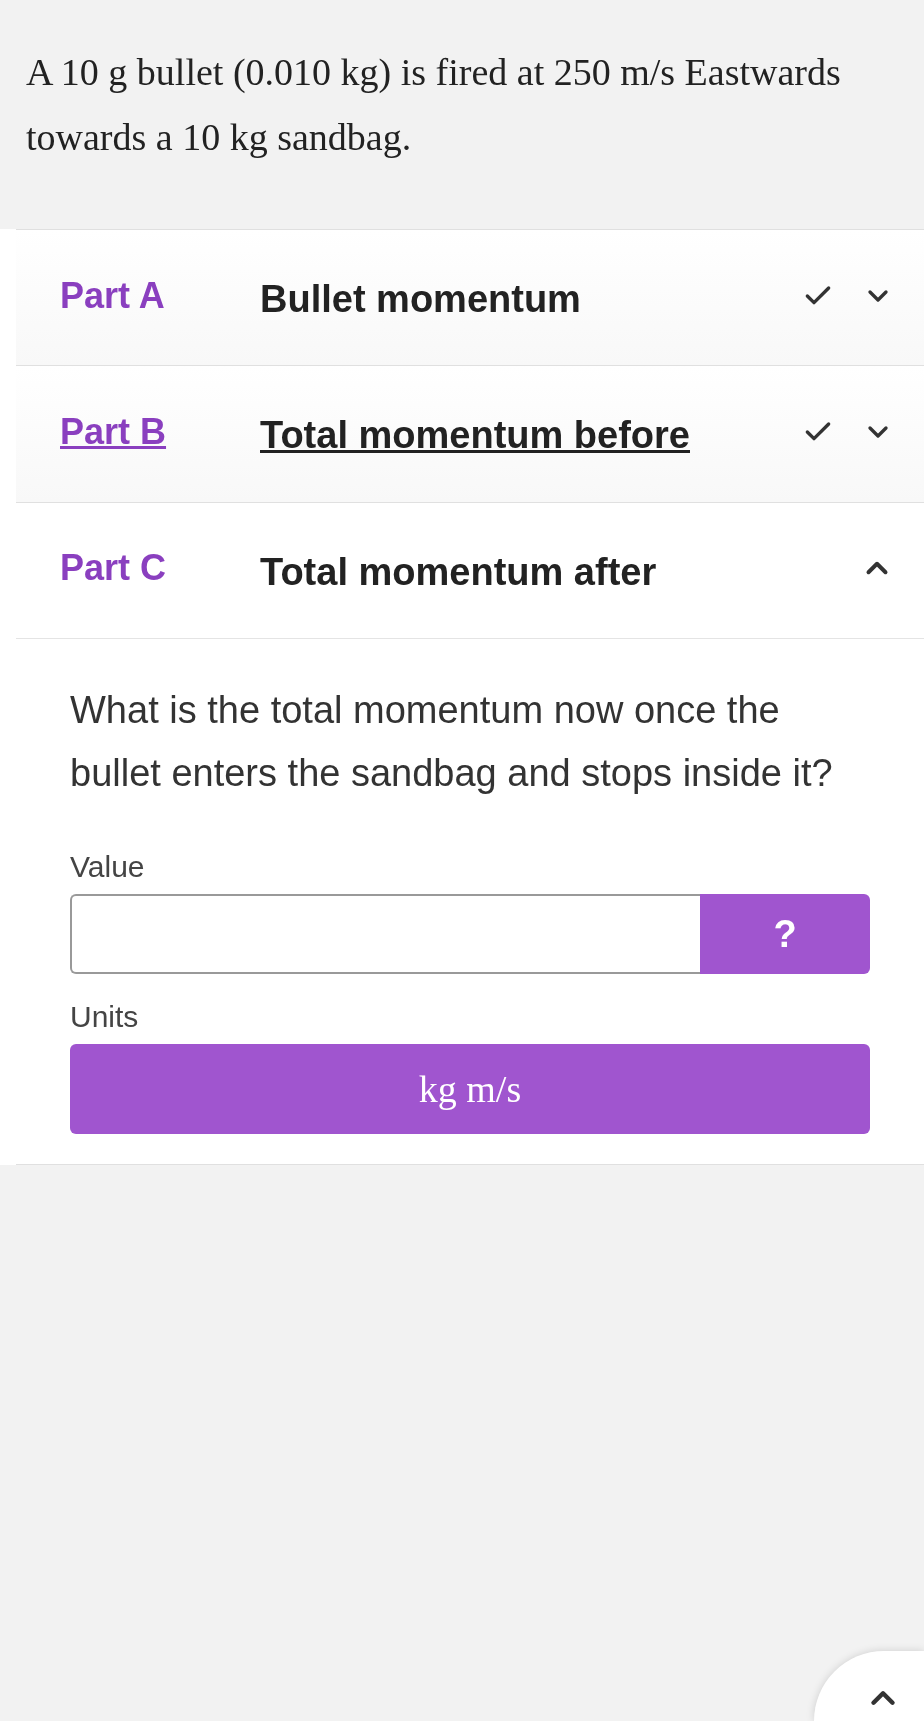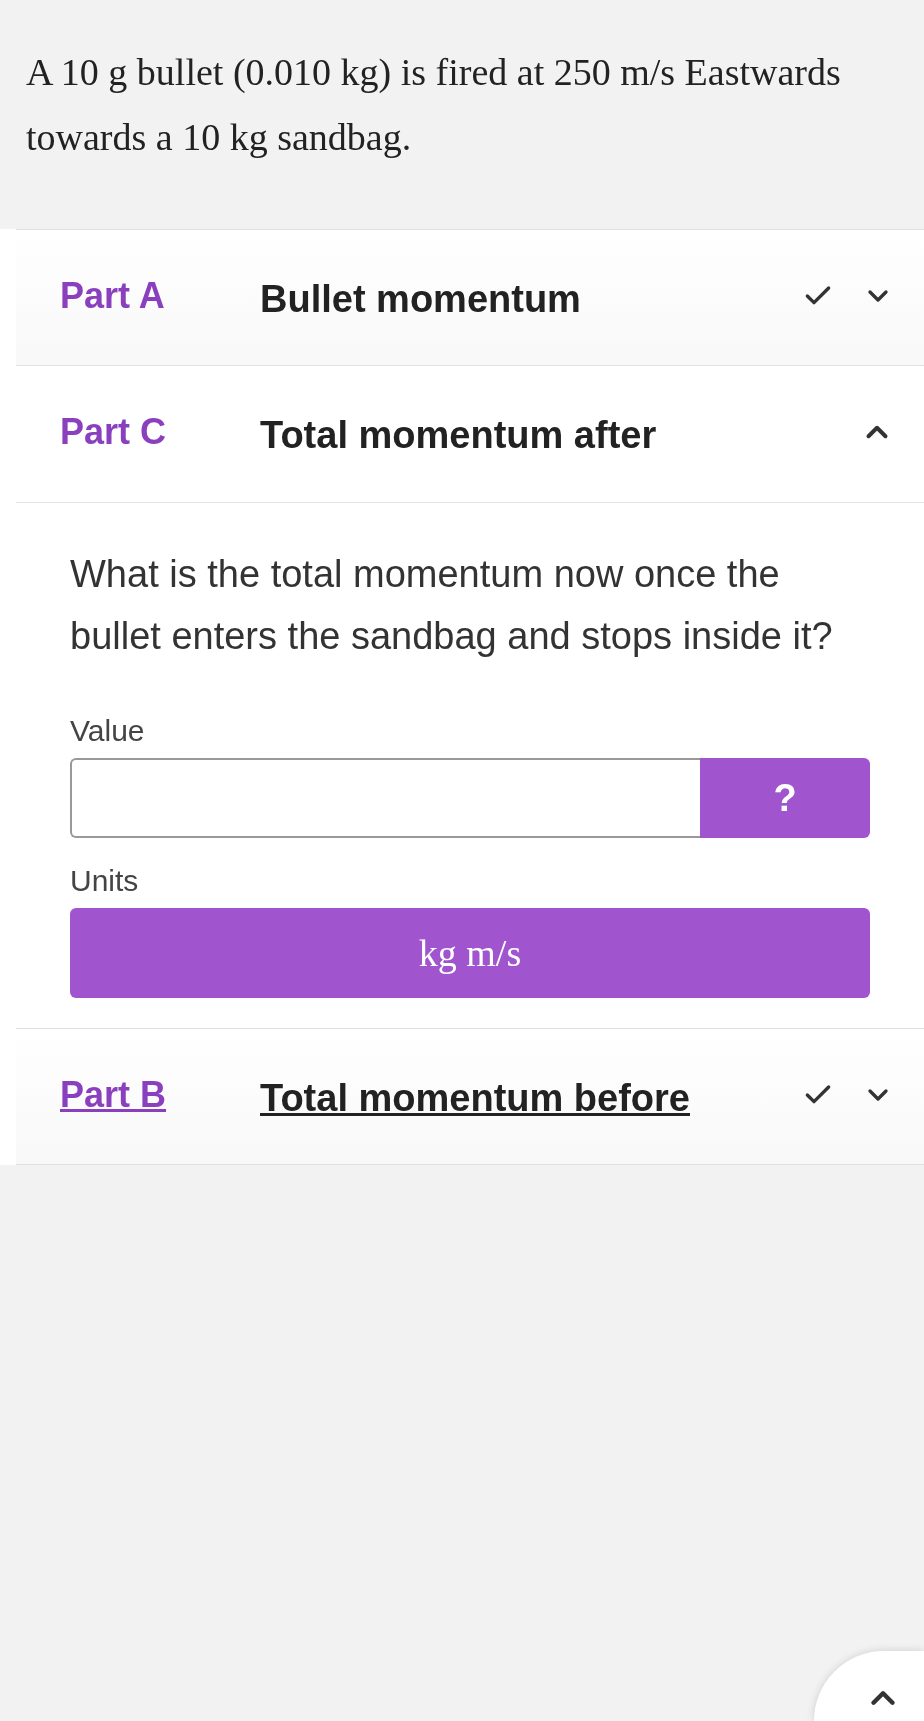--- a/index.html
+++ b/index.html
@@ -160,20 +160,39 @@
           <span class="icon">
             <svg width="32" height="32" viewBox="0 0 24 24" fill="none" stroke="#333" stroke-width="2.5" stroke-linecap="round" stroke-linejoin="round">
                 <polyline points="6 9 12 15 18 9"></polyline>
               </svg>
           </span>
         </div>
       </div>
     </div>
 
     <div class="part">
+      <div class="part-header">
+        <div class="part-label underline">Part B</div>
+        <div class="part-title underline">Total momentum before</div>
+        <div class="part-icons">
+          <span class="icon">
+            <svg width="32" height="32" viewBox="0 0 24 24" fill="none" stroke="#333" stroke-width="2.5" stroke-linecap="round" stroke-linejoin="round">
+                <polyline points="20 6 9 17 4 12"></polyline>
+              </svg>
+          </span>
+          <span class="icon">
+            <svg width="32" height="32" viewBox="0 0 24 24" fill="none" stroke="#333" stroke-width="2.5" stroke-linecap="round" stroke-linejoin="round">
+                <polyline points="6 9 12 15 18 9"></polyline>
+              </svg>
+          </span>
+        </div>
+      </div>
+    </div>
+
+    <div class="part">
       <div class="part-header open">
         <div class="part-label">Part C</div>
         <div class="part-title">Total momentum after</div>
         <div class="part-icons">
           <span class="icon">
             <svg width="34" height="34" viewBox="0 0 24 24" fill="none" stroke="#333" stroke-width="2.8" stroke-linecap="round" stroke-linejoin="round">
                 <polyline points="18 15 12 9 6 15"></polyline>
               </svg>
           </span>
         </div>
@@ -182,39 +201,20 @@
         <div class="question-text">What is the total momentum now once the bullet enters the sandbag and stops inside it?</div>
 
         <div class="field-label">Value</div>
         <div class="value-row">
           <input class="value-input" type="text" value="" style="">
           <button class="help-btn">?</button>
         </div>
 
         <div class="field-label">Units</div>
         <button class="units-btn">kg m/s</button>
-      </div>
-    </div>
-
-    <div class="part">
-      <div class="part-header">
-        <div class="part-label underline">Part B</div>
-        <div class="part-title underline">Total momentum before</div>
-        <div class="part-icons">
-          <span class="icon">
-            <svg width="32" height="32" viewBox="0 0 24 24" fill="none" stroke="#333" stroke-width="2.5" stroke-linecap="round" stroke-linejoin="round">
-                <polyline points="20 6 9 17 4 12"></polyline>
-              </svg>
-          </span>
-          <span class="icon">
-            <svg width="32" height="32" viewBox="0 0 24 24" fill="none" stroke="#333" stroke-width="2.5" stroke-linecap="round" stroke-linejoin="round">
-                <polyline points="6 9 12 15 18 9"></polyline>
-              </svg>
-          </span>
-        </div>
       </div>
     </div>
 
   </div>
 
   <div class="fab">
     <span class="icon">
       <svg width="38" height="38" viewBox="0 0 24 24" fill="none" stroke="#333" stroke-width="2.8" stroke-linecap="round" stroke-linejoin="round">
           <polyline points="18 15 12 9 6 15"></polyline>
         </svg>

